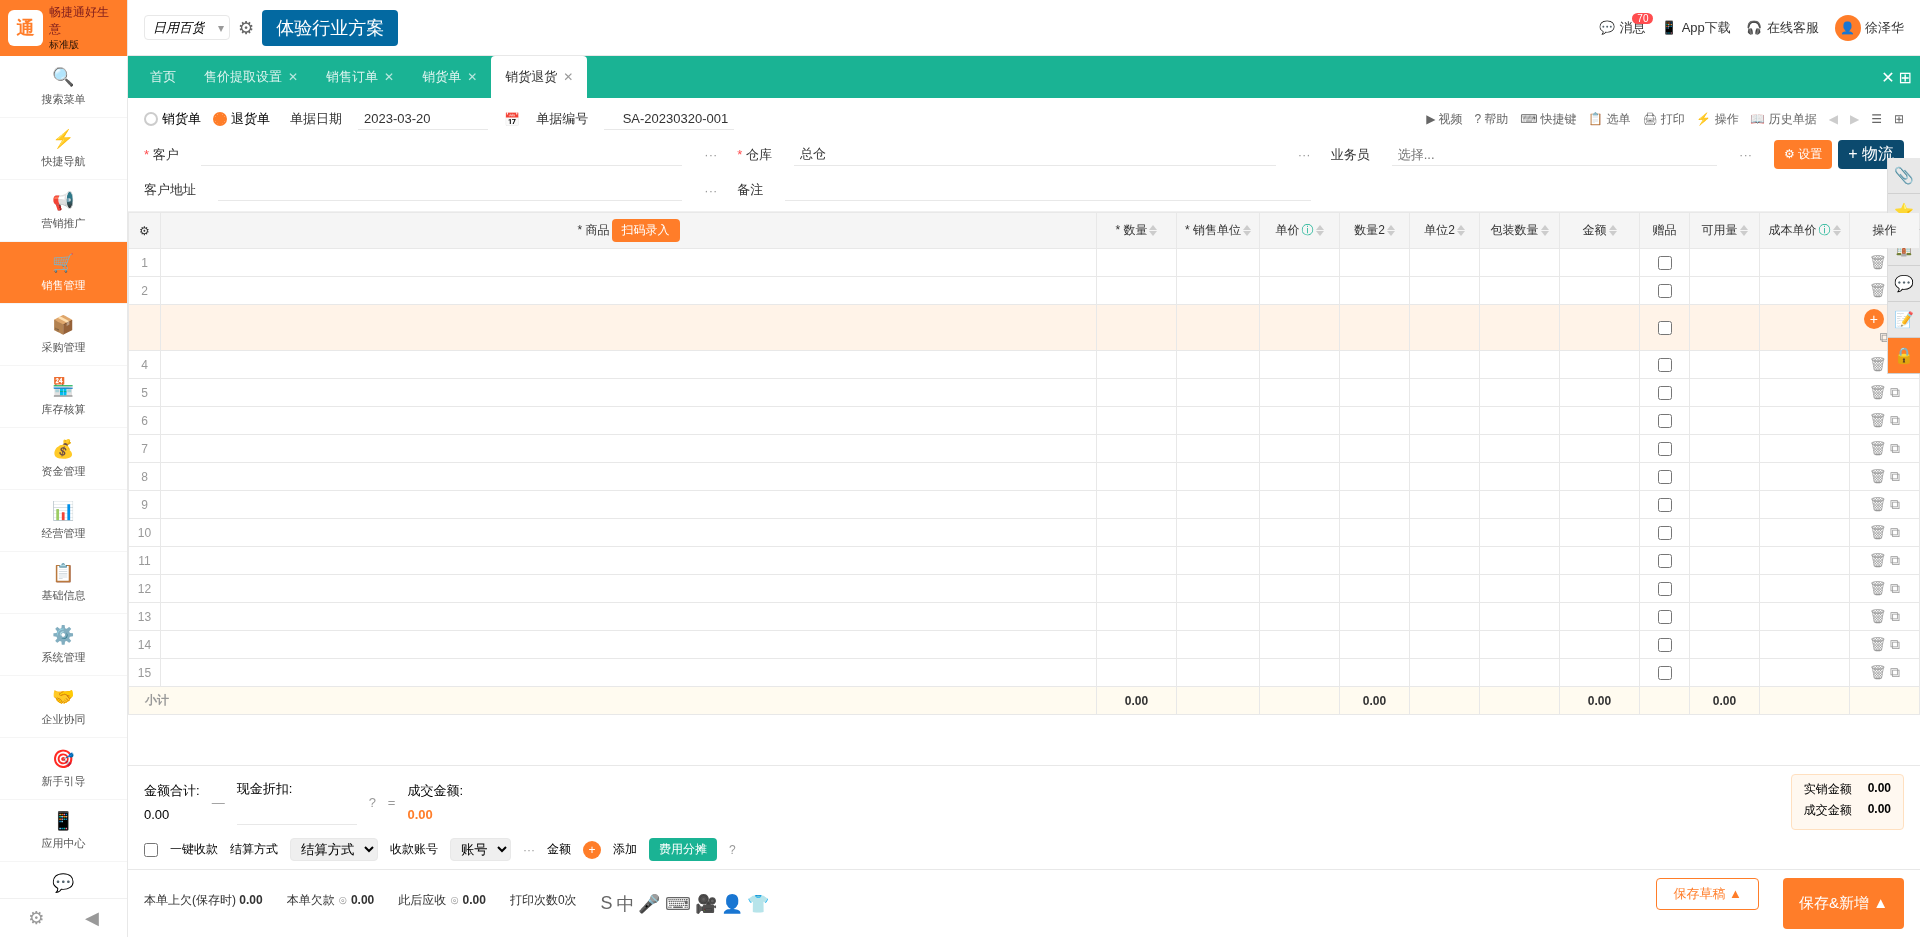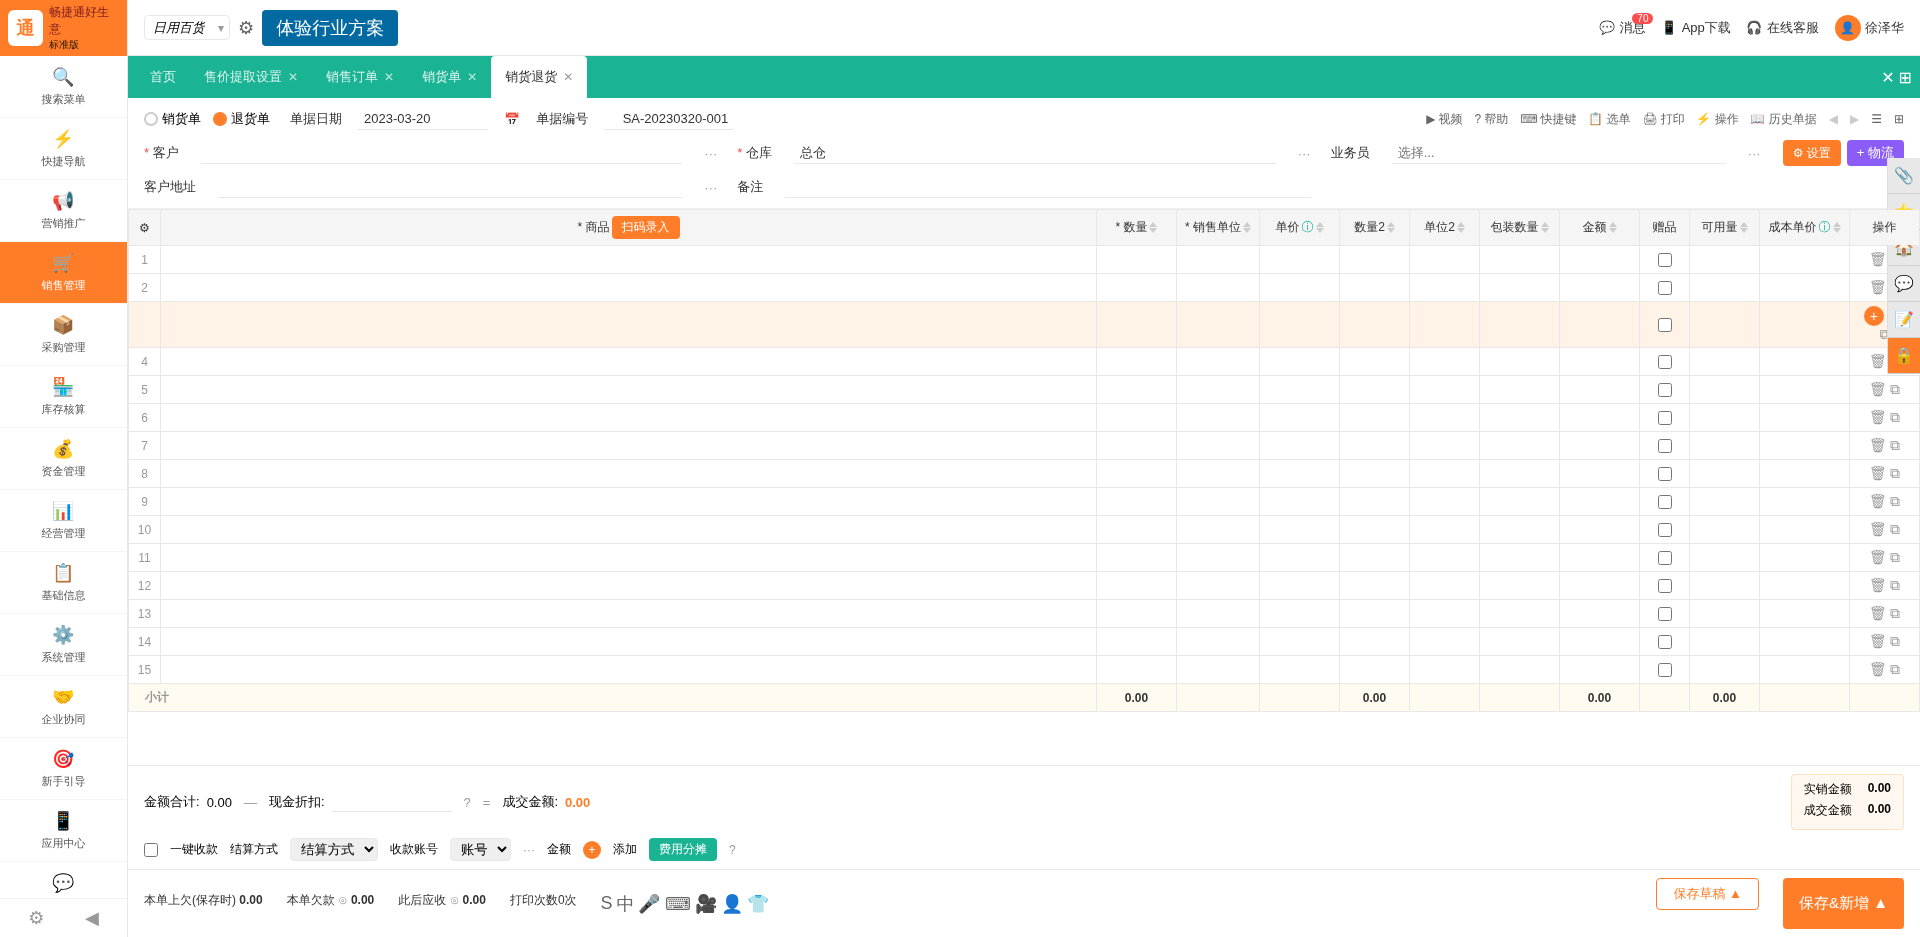--- a/index.html
+++ b/index.html
@@ -57,41 +57,41 @@
     .radio-circle.checked { border-color: #ff7d29; background: radial-gradient(circle, #ff7d29 5px, transparent 5px); }
     .form-meta { display: flex; align-items: center; gap: 16px; font-size: 13px; color: #333; }
     .form-actions { margin-left: auto; display: flex; gap: 12px; align-items: center; font-size: 12px; color: #666; }
     .form-actions span { cursor: pointer; display: flex; align-items: center; gap: 3px; }
     .field-row { display: flex; align-items: center; gap: 22px; font-size: 13px; }
     .field-label { color: #333; white-space: nowrap; }
     .required::before { content: "* "; color: #ff4d4f; }
     .field-input { flex: 1; border: none; border-bottom: 1px solid #e8e8e8; padding: 3px 6px; font-size: 13px; outline: none; color: #333; background: transparent; min-width: 0; }
     .field-dots { color: #999; cursor: pointer; }
     .btn-orange { background: #ff7d29; color: #fff; border: none; border-radius: 4px; padding: 4px 10px; cursor: pointer; font-size: 12px; }
-    .btn-blue { background: #8b5cf6; color: #fff; border: none; border-radius: 4px; padding: 4px 10px; cursor: pointer; font-size: 13px; }
+    .btn-blue { background: #0c4a6e; color: #fff; border: none; border-radius: 4px; padding: 4px 10px; cursor: pointer; font-size: 16px; }
     .scan-btn { background: #ff7d29; color: #fff; border: none; border-radius: 4px; padding: 3px 10px; cursor: pointer; font-size: 12px; }
 
     
     .table-wrap { flex: 1; overflow-y: auto; }
     table { width: 100%; border-collapse: collapse; font-size: 12px; }
     thead tr th { background: #f5f5f5; border: 1px solid #e8e8e8; padding: 6px 8px; text-align: center; white-space: nowrap; font-weight: normal; color: #333; position: sticky; top: 0; z-index: 2; }
     tbody tr td { border: 1px solid #e8e8e8; padding: 4px 8px; text-align: center; color: #333; height: 28px; }
     tbody tr.highlighted td { background: #fff3e8; }
     .row-num { color: #999; width: 30px; }
     .add-row { background: #ff7d29; color: #fff; border: none; border-radius: 50%; width: 20px; height: 20px; cursor: pointer; font-size: 14px; display: inline-flex; align-items: center; justify-content: center; }
     .delete-btn { background: none; border: none; cursor: pointer; color: #999; font-size: 14px; }
     .copy-btn { background: none; border: none; cursor: pointer; color: #999; font-size: 14px; }
     .checkbox-cell { display: flex; justify-content: center; align-items: center; }
     input[type="checkbox"] { width: 14px; height: 14px; cursor: pointer; accent-color: #1ab394; }
     .subtotal-row td { background: #fffbf0; font-weight: bold; }
 
     
     .form-footer { border-top: 1px solid #e8e8e8; padding: 8px 16px; flex-shrink: 0; }
     .footer-row1 { display: flex; align-items: center; gap: 12px; font-size: 13px; margin-bottom: 8px; }
-    .footer-field { display: flex; align-items: center; gap: 7px; }
+    .footer-field { display: flex; align-items: flex-start; gap: 7px; flex-direction: column; }
     .footer-input { border: none; border-bottom: 1px solid #e8e8e8; padding: 2px 6px; width: 120px; outline: none; font-size: 13px; }
     .footer-row2 { display: flex; align-items: center; gap: 12px; font-size: 12px; }
     .btn-fee { background: #1ab394; color: #fff; border: none; border-radius: 4px; padding: 3px 10px; cursor: pointer; font-size: 12px; }
     .btn-add { background: #ff7d29; color: #fff; border: none; border-radius: 50%; width: 18px; height: 18px; cursor: pointer; display: inline-flex; align-items: center; justify-content: center; font-size: 12px; }
     .summary-row { display: flex; justify-content: space-between; margin-bottom: 4px; }
     .right-float-btn { width: 32px; background: #e8e8e8; border: none; cursor: pointer; padding: 8px 4px; font-size: 16px; color: #666; display: flex; align-items: center; justify-content: center; border-bottom: 1px solid #d0d0d0; }
     .main-content-area { flex: 1; display: flex; flex-direction: column; overflow: hidden; position: relative; }
 
     .bottom-bar { display: flex; align-items: center; justify-content: space-between; padding: 8px 16px; background: #fff; border-top: 1px solid #e8e8e8; flex-shrink: 0; }
     .bottom-left { display: flex; gap: 24px; font-size: 12px; color: #333; }

